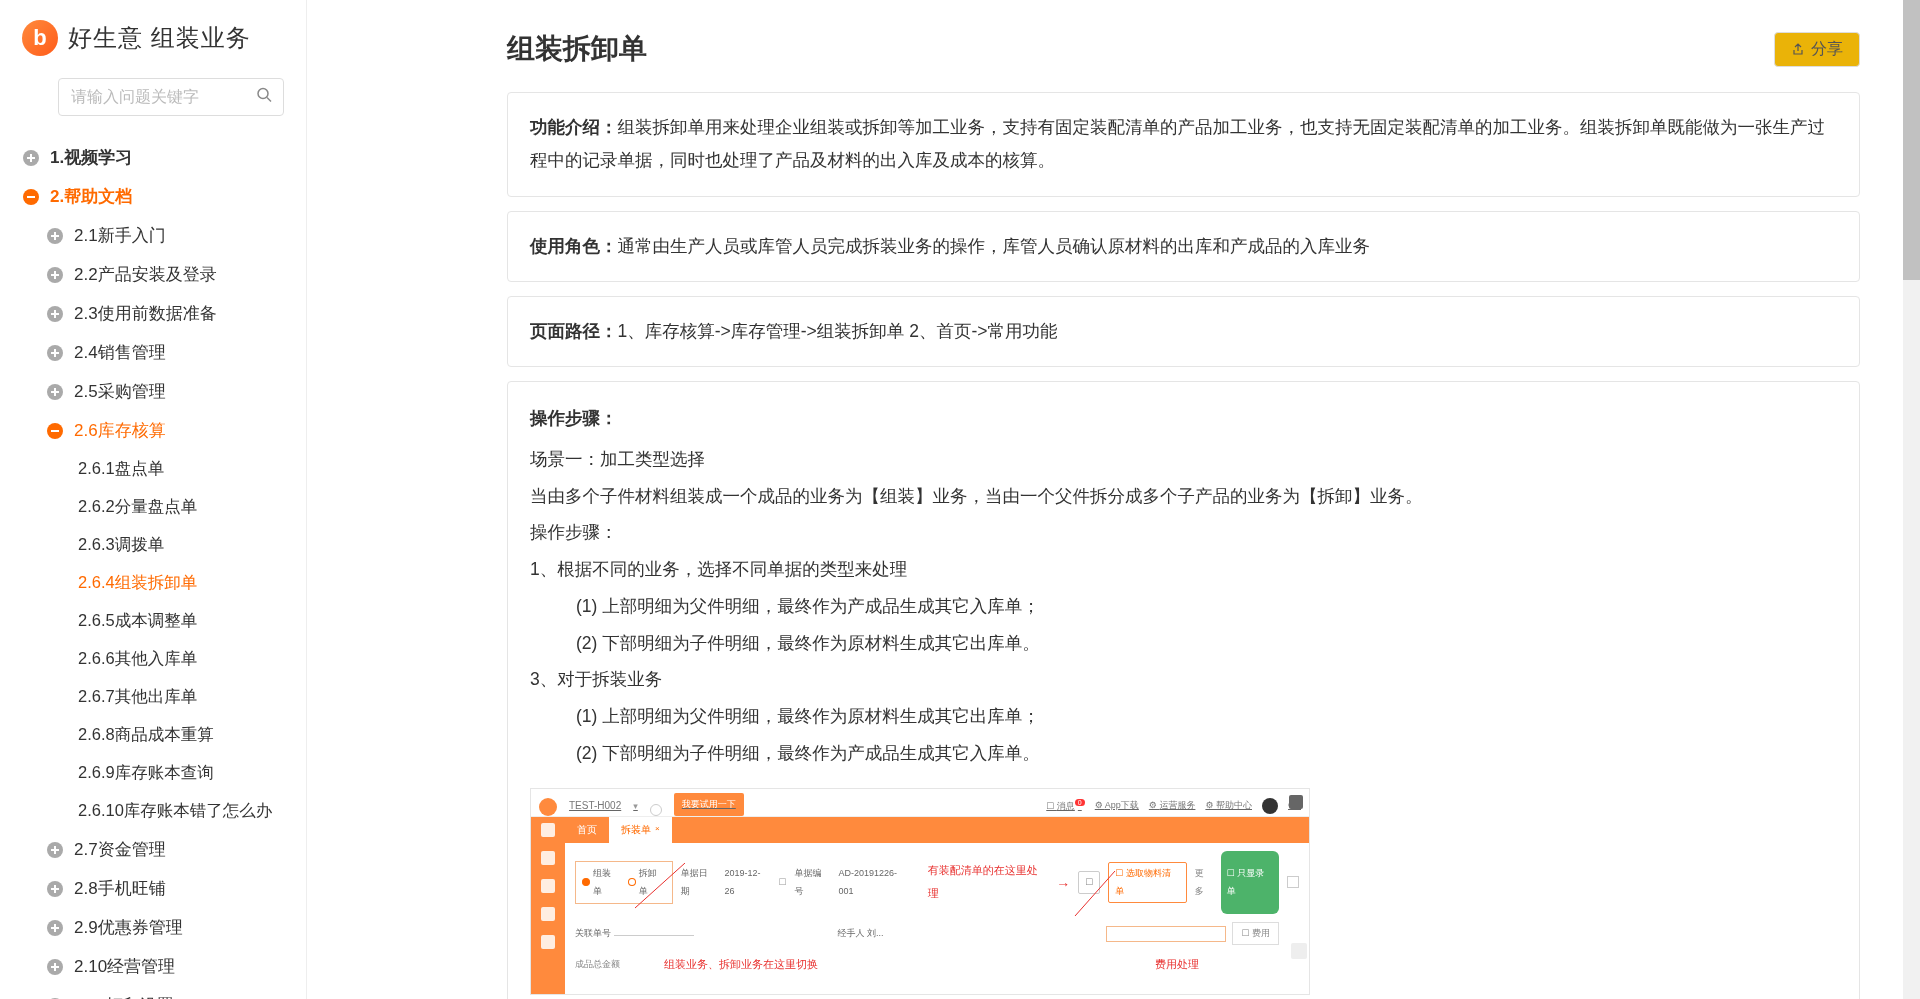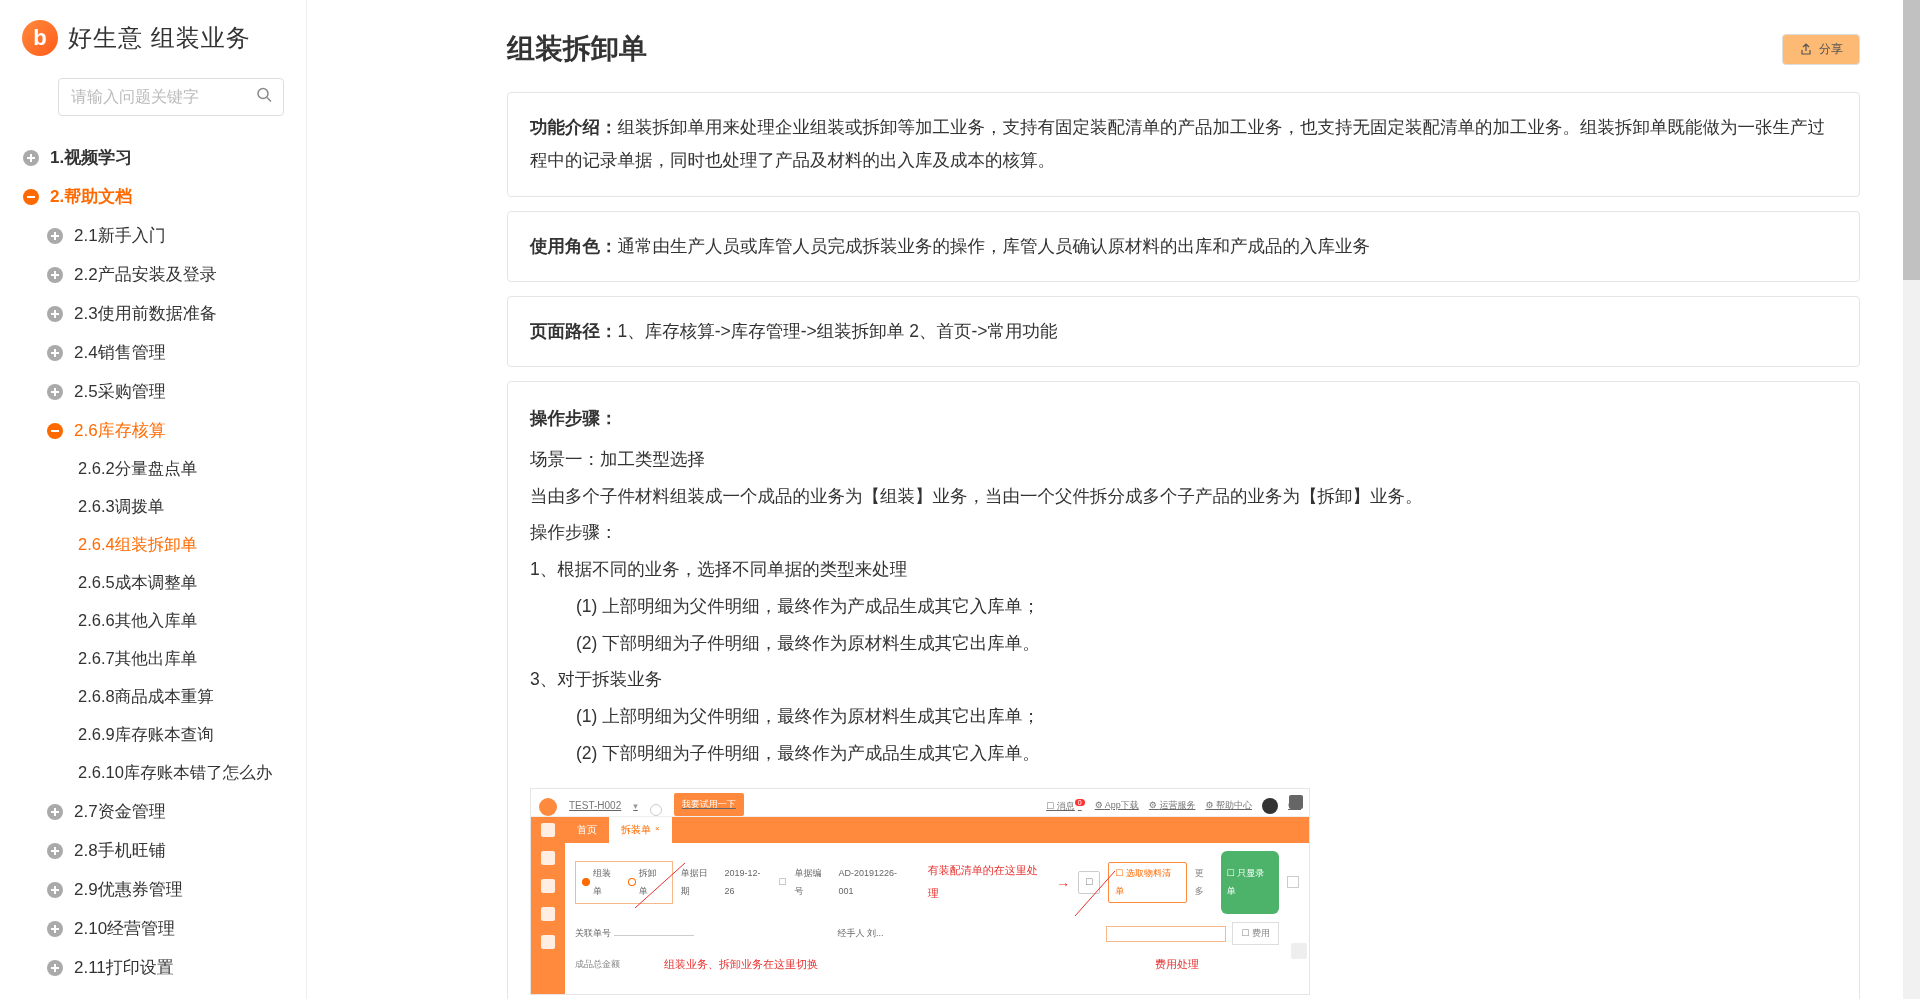--- a/index.html
+++ b/index.html
@@ -23,21 +23,21 @@
 .nav-icon { width: 18px; height: 18px; margin-right: 10px; display: inline-flex; align-items: center; justify-content: center; flex-shrink: 0; }
 .plus-circle { width: 16px; height: 16px; border-radius: 50%; background: #aaa; position: relative; }
 .plus-circle::before, .plus-circle::after { content: ""; position: absolute; background: #fff; }
 .plus-circle::before { width: 8px; height: 2px; top: 7px; left: 4px; }
 .plus-circle::after { width: 2px; height: 8px; top: 4px; left: 7px; }
 .minus-circle { width: 16px; height: 16px; border-radius: 50%; background: #ff6a00; position: relative; }
 .minus-circle::before { content: ""; position: absolute; background: #fff; width: 8px; height: 2px; top: 7px; left: 4px; }
 .content { flex: 1; padding: 30px 60px 30px 200px; overflow-y: auto; background: #fff; }
 .page-header { display: flex; justify-content: space-between; align-items: center; margin-bottom: 24px; }
 .page-title { font-size: 28px; font-weight: 600; color: #333; }
-.share-btn { border: 1px solid #ddd; border-radius: 4px; padding: 6px 16px; background: #fdba74; font-size: 12px; color: #555; cursor: pointer; display: flex; align-items: center; gap: 6px; }
+.share-btn { border: 1px solid #ddd; border-radius: 4px; padding: 6px 16px; background: #eab308; font-size: 16px; color: #555; cursor: pointer; display: flex; align-items: center; gap: 6px; }
 .info-box { border: 1px solid #e5e5e5; border-radius: 4px; padding: 18px 22px; margin-bottom: 14px; font-size: 17.5px; line-height: 1.9; color: #333; }
 .info-box strong { font-weight: bold; }
 .content-body { border: 1px solid #e5e5e5; border-radius: 4px; padding: 18px 22px; font-size: 17.5px; line-height: 2.1; color: #333; }
 .content-body .section-title { font-weight: bold; margin-bottom: 4px; }
 .content-body .bold { font-weight: normal; }
 .content-body .indent1 { padding-left: 0; }
 .content-body .indent2 { padding-left: 46px; }
 .screenshot { margin-top: 16px; width: 780px; border: 1px solid #e5e5e5; background: #fafafa; font-size: 10px; color: #666; position: relative; }
 .ss-top { height: 28px; background: #fff; display: flex; align-items: flex-end; padding: 0 8px; gap: 12px; border-bottom: 1px solid #eee; text-decoration: underline; }
 .ss-logo { width: 18px; height: 18px; border-radius: 50%; background: #ff8a3d; }
@@ -129,20 +129,23 @@
           </span>
           <span>2.5采购管理</span>
         </li>
       <li class="nav-item level2 expanded">
           <span class="nav-icon">
             <span class="minus-circle"></span>
           </span>
           <span>2.6库存核算</span>
         </li>
       <li class="nav-item level3">
+          <span>2.6.1盘点单</span>
+        </li>
+      <li class="nav-item level3">
           <span>2.6.2分量盘点单</span>
         </li>
       <li class="nav-item level3">
           <span>2.6.3调拨单</span>
         </li>
       <li class="nav-item level3 active">
           <span>2.6.4组装拆卸单</span>
         </li>
       <li class="nav-item level3">
           <span>2.6.5成本调整单</span>

